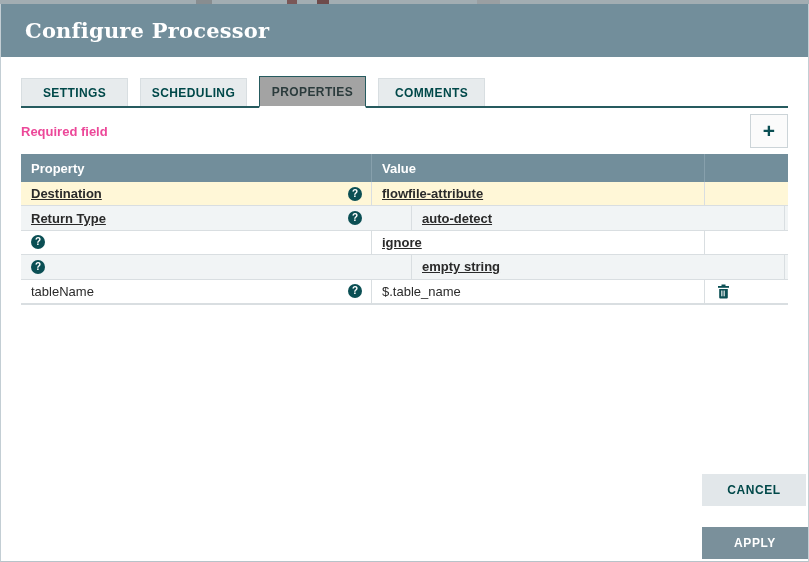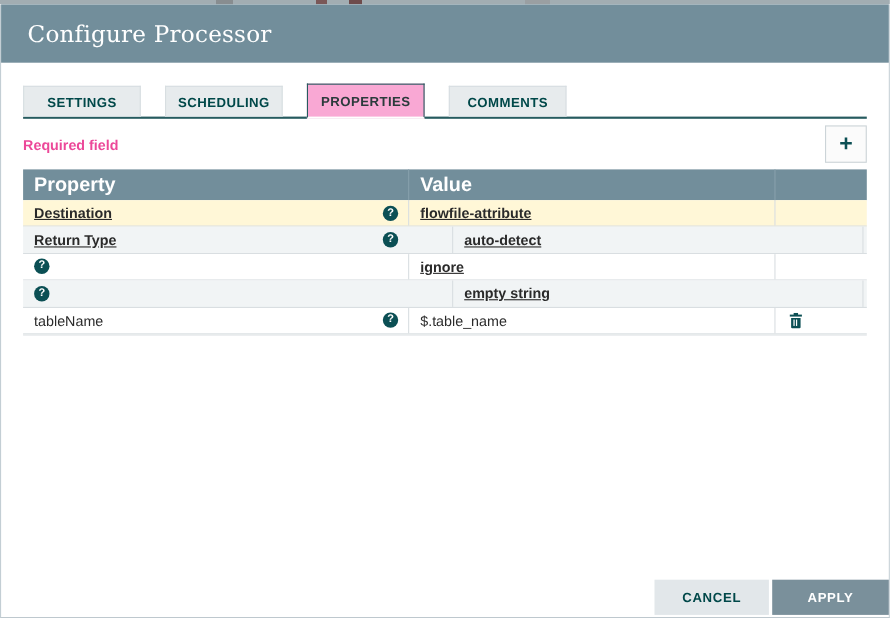--- a/index.html
+++ b/index.html
@@ -36,55 +36,55 @@
 
   .dialog-header {
     height: 53px;
     background: #728e9b;
     display: flex;
     align-items: center;
     padding-left: 24px;
   }
   .dialog-title {
     font-family: "DejaVu Serif", serif;
-    font-weight: normal;
+    font-weight: bold;
     font-size: 21px;
     color: #ffffff;
     letter-spacing: 0.2px;
   }
 
   .dialog-body { padding: 0 20px; }
 
   
   .tabbar {
     margin-top: 19px;
     display: flex;
     align-items: flex-end;
-    gap: 22px;
+    gap: 12px;
     border-bottom: 2px solid #265b5f;
     height: 32px;
   }
   .tab {
     width: 107px;
     height: 28px;
     background: #e7ebed;
     border: 1px solid #d8dee1;
     border-bottom: none;
     display: flex;
     align-items: center;
     justify-content: center;
     font-size: 12px;
     font-weight: bold;
     letter-spacing: 0.4px;
     color: #004849;
     cursor: pointer;
   }
   .tab.active {
     height: 32px;
-    background: #f9a8d4;
+    background: #a3a3a3;
     border: 1px solid #265b5f;
     border-bottom: 2px solid #ffffff;
     margin-bottom: -2px;
     color: #2b3b3c;
   }
 
   
   .toolbar {
     height: 46px;
     display: flex;
@@ -107,21 +107,21 @@
 
   
   .ptable { border-bottom: 1px solid #d9dee1; }
   .phead {
     display: grid;
     grid-template-columns: 350px 333px 1fr;
     background: #728e9b;
     color: #ffffff;
     height: 28px;
     font-weight: bold;
-    font-size: 18px;
+    font-size: 13px;
   }
   .phead .hcell { display: flex; align-items: center; padding-left: 10px; }
   .phead .hcell + .hcell { border-left: 1px solid #87a0ac; }
 
   .prow {
     display: grid;
     grid-template-columns: 350px 333px 1fr;
     height: 24.4px;
     border-bottom: 1px solid #d9dee1;
     background: #ffffff;
@@ -148,21 +148,22 @@
     cursor: default;
   }
   .trash-btn { background: none; border: none; cursor: pointer; padding: 0; display: flex; align-items: center; }
 
   
   .footer {
     position: absolute;
     right: 0;
     bottom: 2px;
     display: flex;
-    gap: 3px;
+    gap: 21px;
+    flex-direction: column;
   }
   .btn {
     height: 32px;
     border: none;
     font-family: "Liberation Sans", sans-serif;
     font-size: 12px;
     font-weight: bold;
     letter-spacing: 0.6px;
     cursor: pointer;
   }

